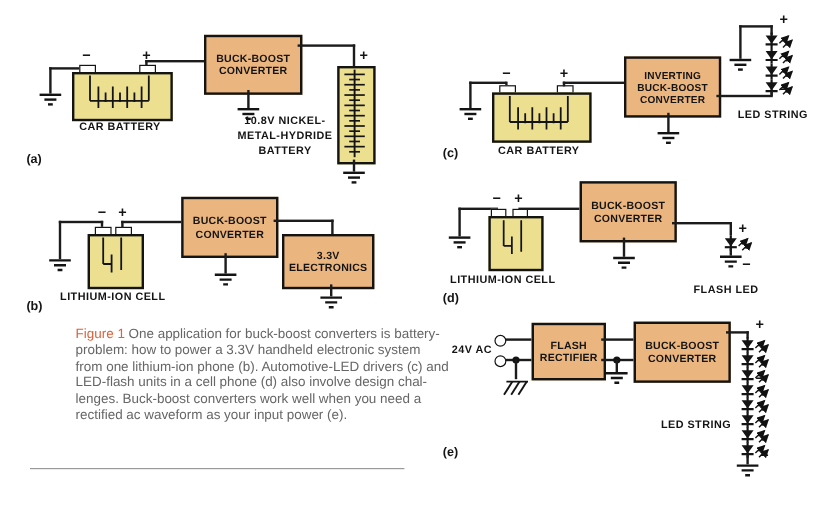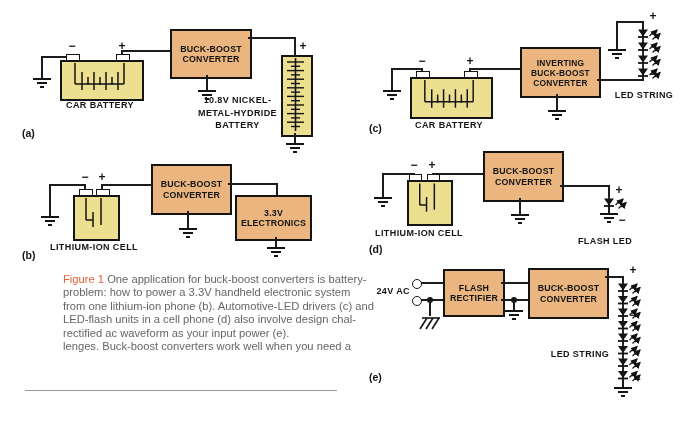--- a/index.html
+++ b/index.html
@@ -176,22 +176,22 @@
       </svg>
 
     <div class="plabel" style="left:22px;top:249px">(b)</div>
   </div>
 
   <div class="caption">
     <div><span class="fig">Figure 1</span><span> One application for buck-boost converters is battery-</span></div>
     <div>problem: how to power a 3.3V handheld electronic system</div>
     <div>from one lithium-ion phone (b). Automotive-LED drivers (c) and</div>
     <div>LED-flash units in a cell phone (d) also involve design chal-</div>
+    <div>lenges. Buck-boost converters work well when you need a</div>
     <div>rectified ac waveform as your input power (e).</div>
-    <div>lenges. Buck-boost converters work well when you need a</div>
   </div>
   <div class="rule"></div>
 
   <div class="g">
     <div class="w" style="left:391px;top:68px;width:31px;height:2px"></div>
     <div class="w" style="left:421px;top:68px;width:2px;height:4px"></div>
     <div class="w" style="left:391px;top:68px;width:2px;height:22px"></div>
     <svg class="abs" style="left:382px;top:90px" width="20" height="12">
         <use href="#gnd-sym"></use>
       </svg>

